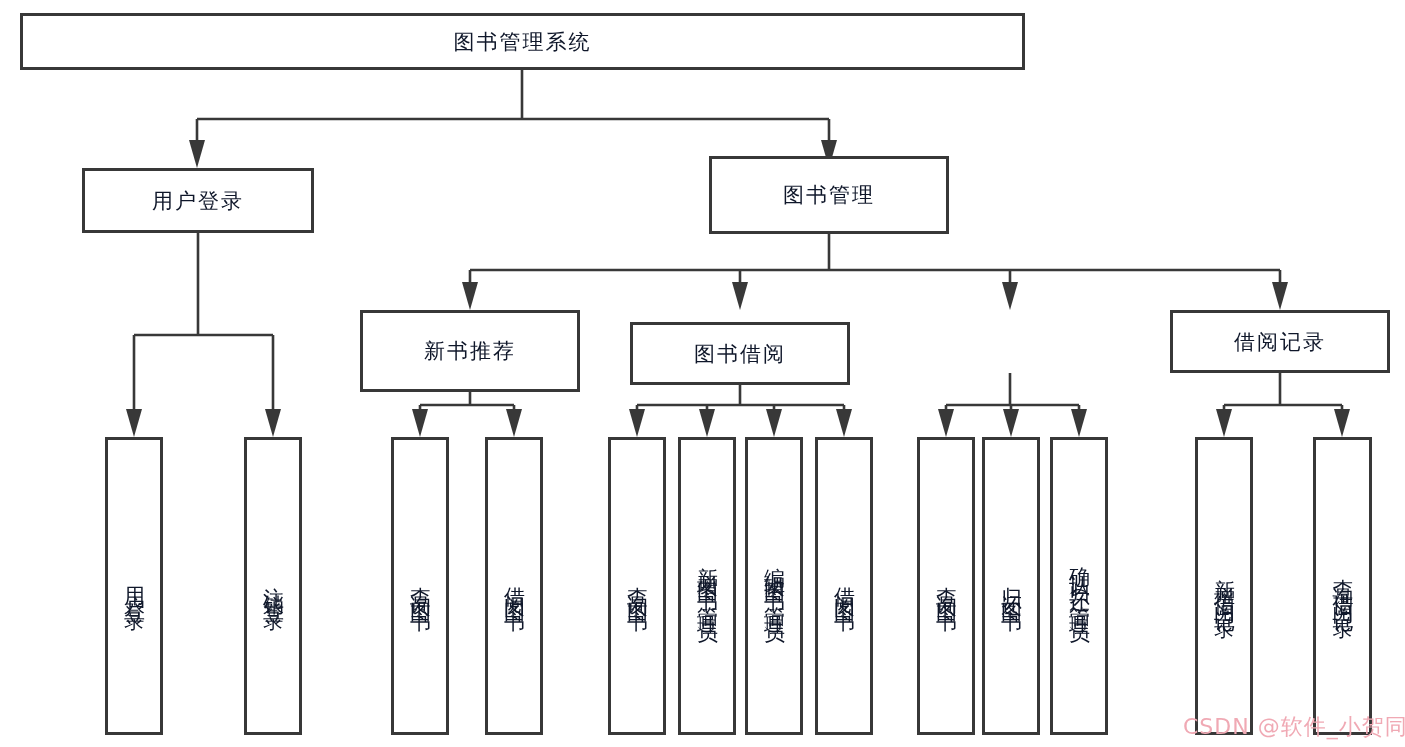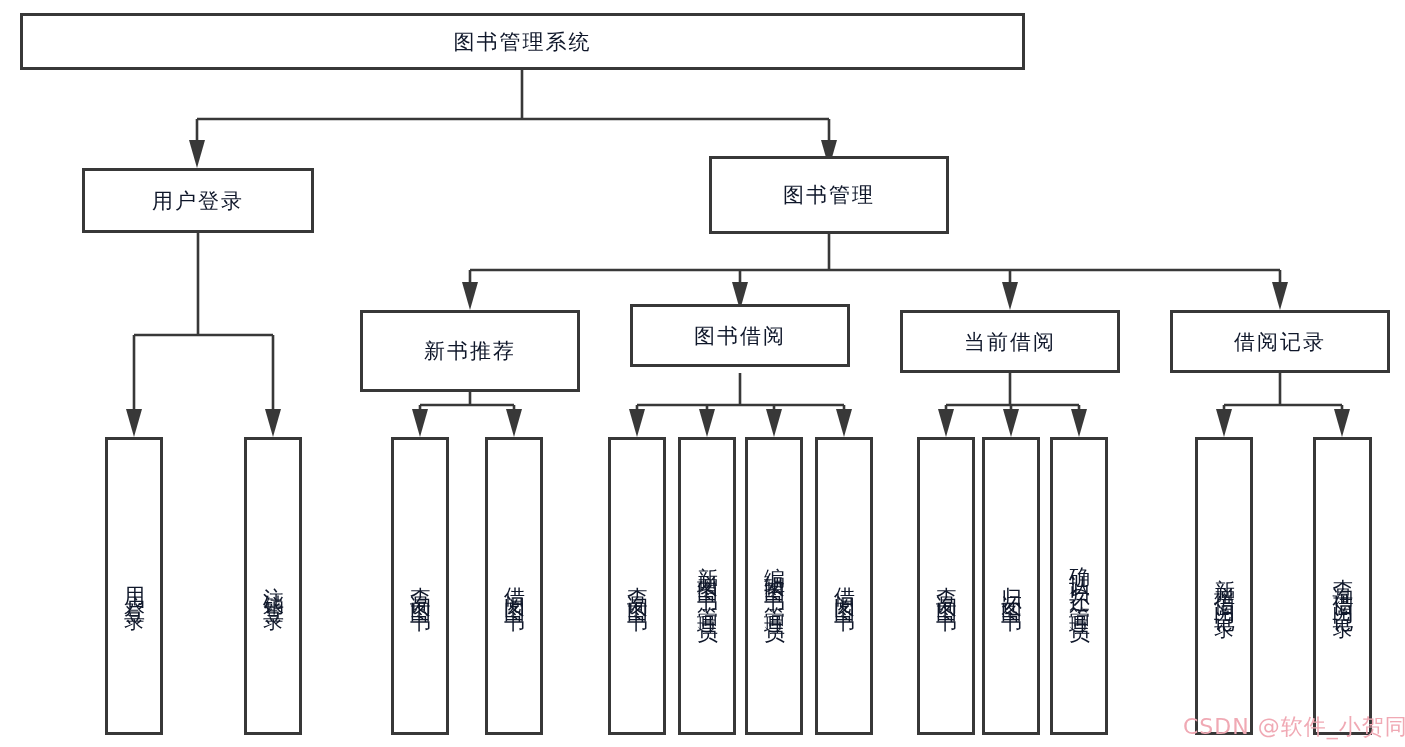--- a/index.html
+++ b/index.html
@@ -111,25 +111,22 @@
   <div class="node" style="left:82px; top:168px; width:232px; height:65px;">
     <span class="hlabel">用户登录</span>
   </div>
   <div class="node" style="left:709px; top:156px; width:240px; height:78px;">
     <span class="hlabel">图书管理</span>
   </div>
 
   <div class="node" style="left:360px; top:310px; width:220px; height:82px;">
     <span class="hlabel">新书推荐</span>
   </div>
-  <div class="node" style="left:630px; top:304px; width:220px; height:63px;">
+  <div class="node" style="left:630px; top:322px; width:220px; height:63px;">
     <span class="hlabel">图书借阅</span>
-  </div>
-  <div class="node" style="left:900px; top:310px; width:220px; height:63px;">
-    <span class="hlabel">当前借阅</span>
   </div>
   <div class="node" style="left:1170px; top:310px; width:220px; height:63px;">
     <span class="hlabel">借阅记录</span>
   </div>
 
   <div class="node leaf" style="left:105px; top:437px; width:58px; height:298px;">
     <span class="vlabel">用户登录</span>
   </div>
   <div class="node leaf" style="left:244px; top:437px; width:58px; height:298px;">
     <span class="vlabel">注销登录</span>

